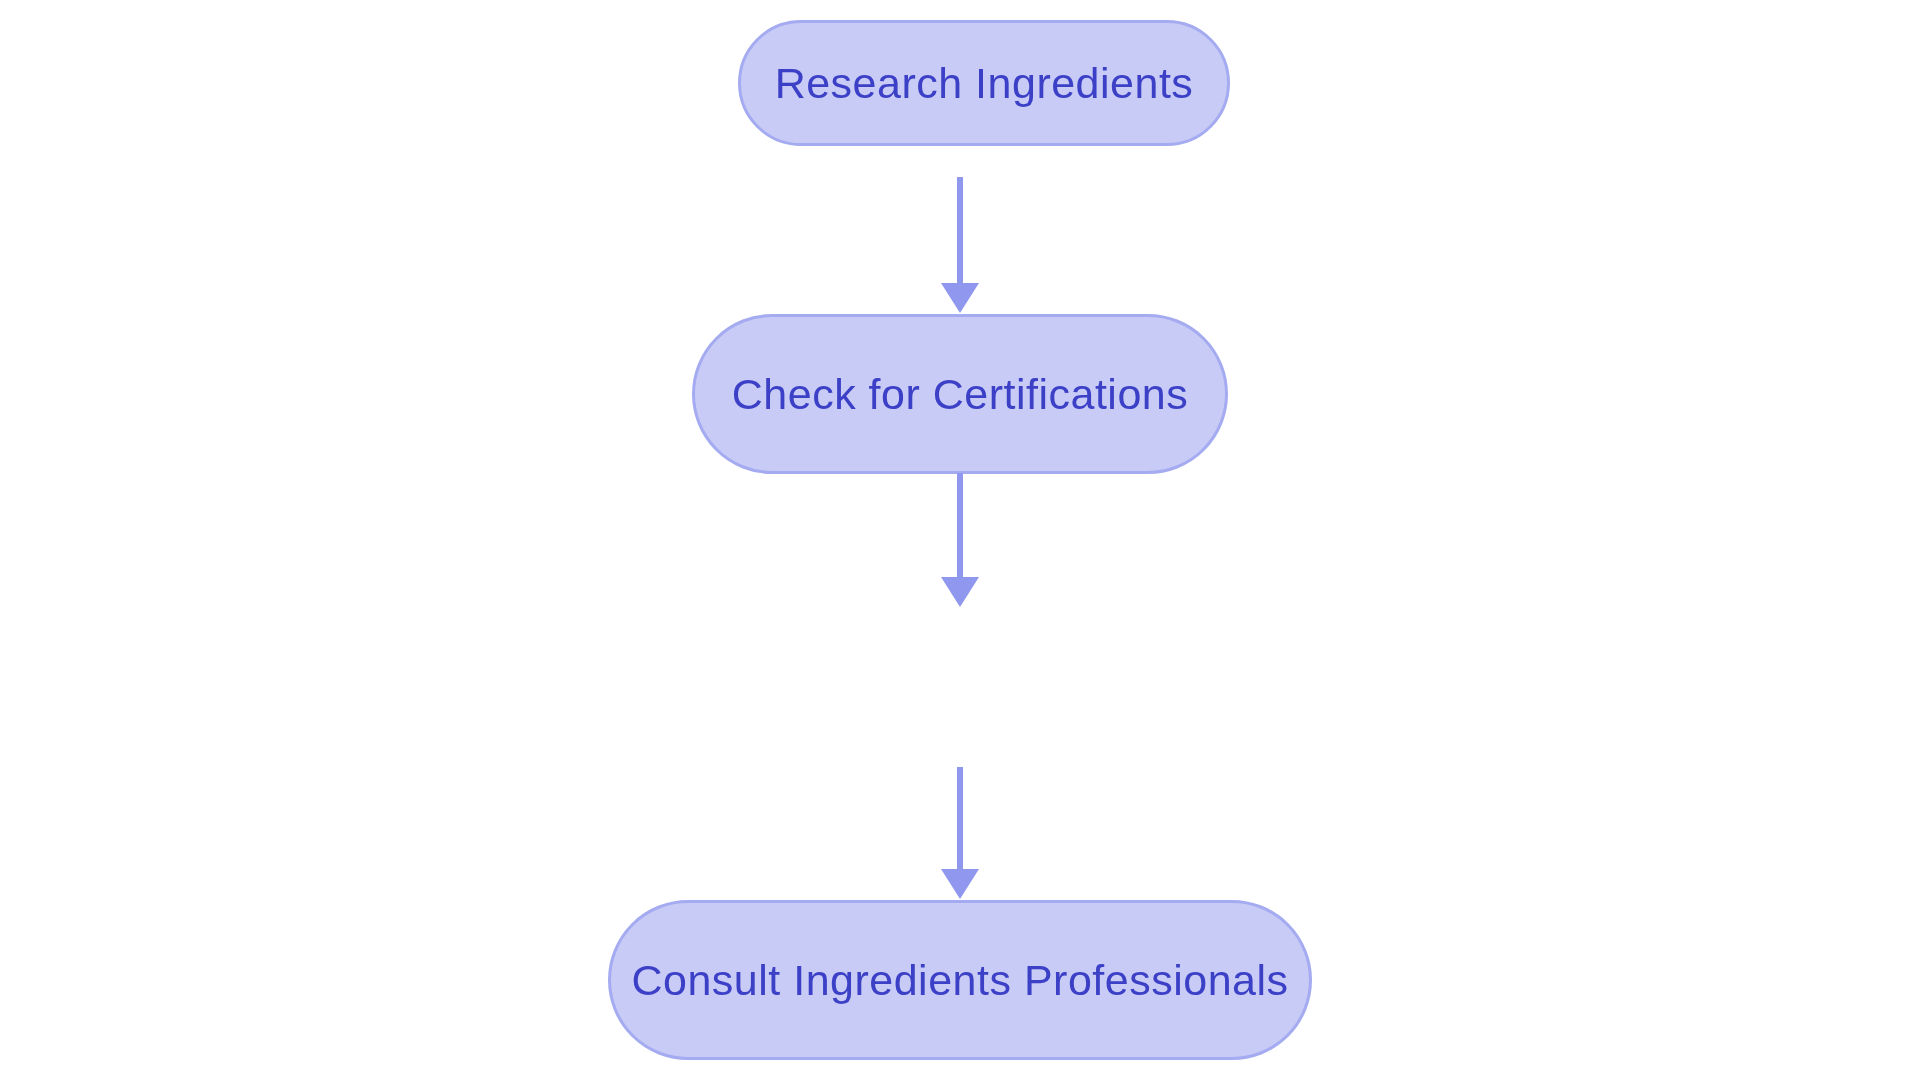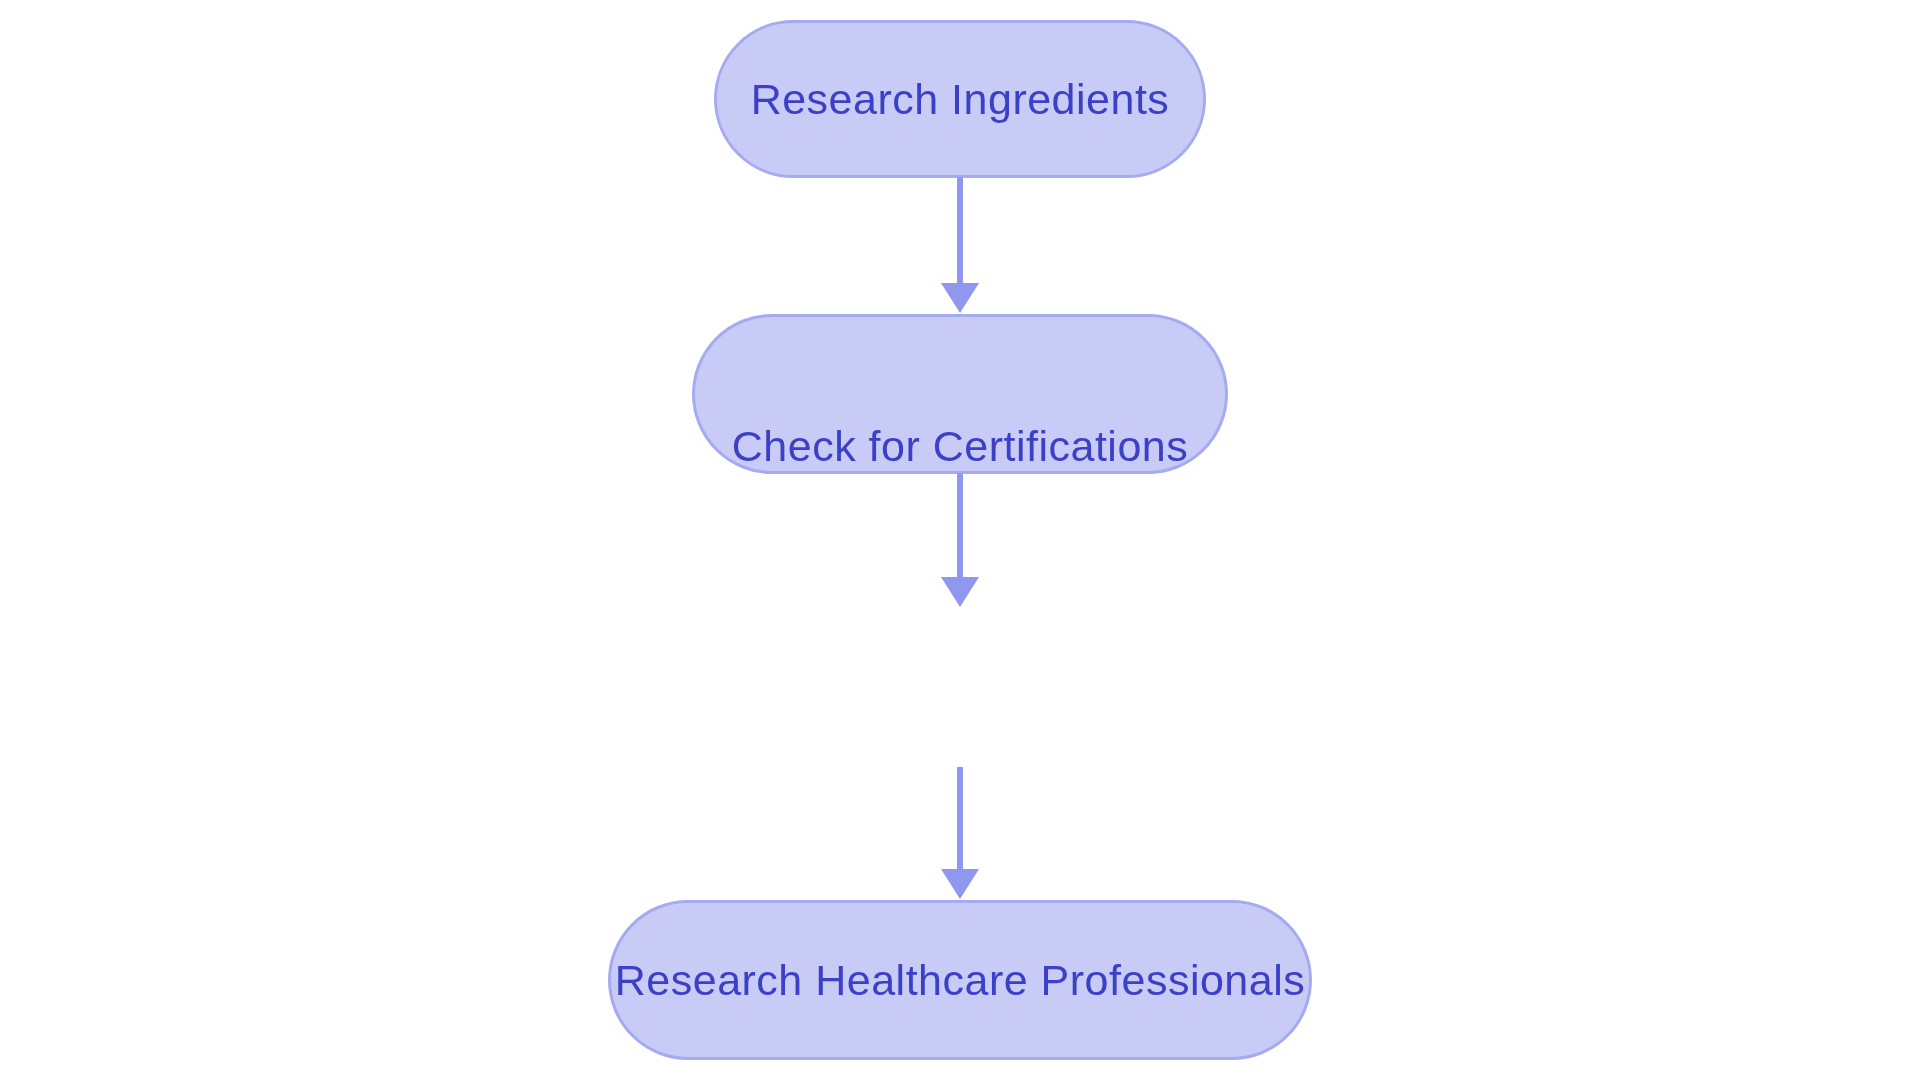--- a/index.html
+++ b/index.html
@@ -33,22 +33,22 @@
     justify-content: center;
   }
   .node-label {
     color: var(--node-text);
     font-size: 43px;
     font-weight: 500;
     letter-spacing: 0.5px;
     white-space: nowrap;
     text-align: center;
   }
-  .node-1 { left: 714px; top: 20px;  width: 492px; height: 158px; }
-  .node-2 { left: 692px; top: 314px; width: 536px; height: 160px; align-items: flex-end; }
+  .node-1 { left: 738px; top: 20px;  width: 492px; height: 126px; }
+  .node-2 { left: 692px; top: 314px; width: 536px; height: 160px; }
   .node-3 { left: 629px; top: 608px; width: 662px; height: 160px; }
   .node-4 { left: 608px; top: 900px; width: 704px; height: 160px; }
 
   .arrow {
     position: absolute;
     left: 941px;
     width: 38px;
   }
   .arrow-1 { top: 177px; height: 136px; }
   .arrow-2 { top: 473px; height: 134px; }
@@ -95,16 +95,16 @@
     <div class="head"></div>
   </div>
 
 
   <div class="arrow arrow-3">
     <div class="shaft"></div>
     <div class="head"></div>
   </div>
 
   <div class="node node-4">
-    <span class="node-label">Research Healthcare Professionals</span>
+    <span class="node-label">Consult Ingredients Professionals</span>
   </div>
 
 </div>
 
 </body></html>

